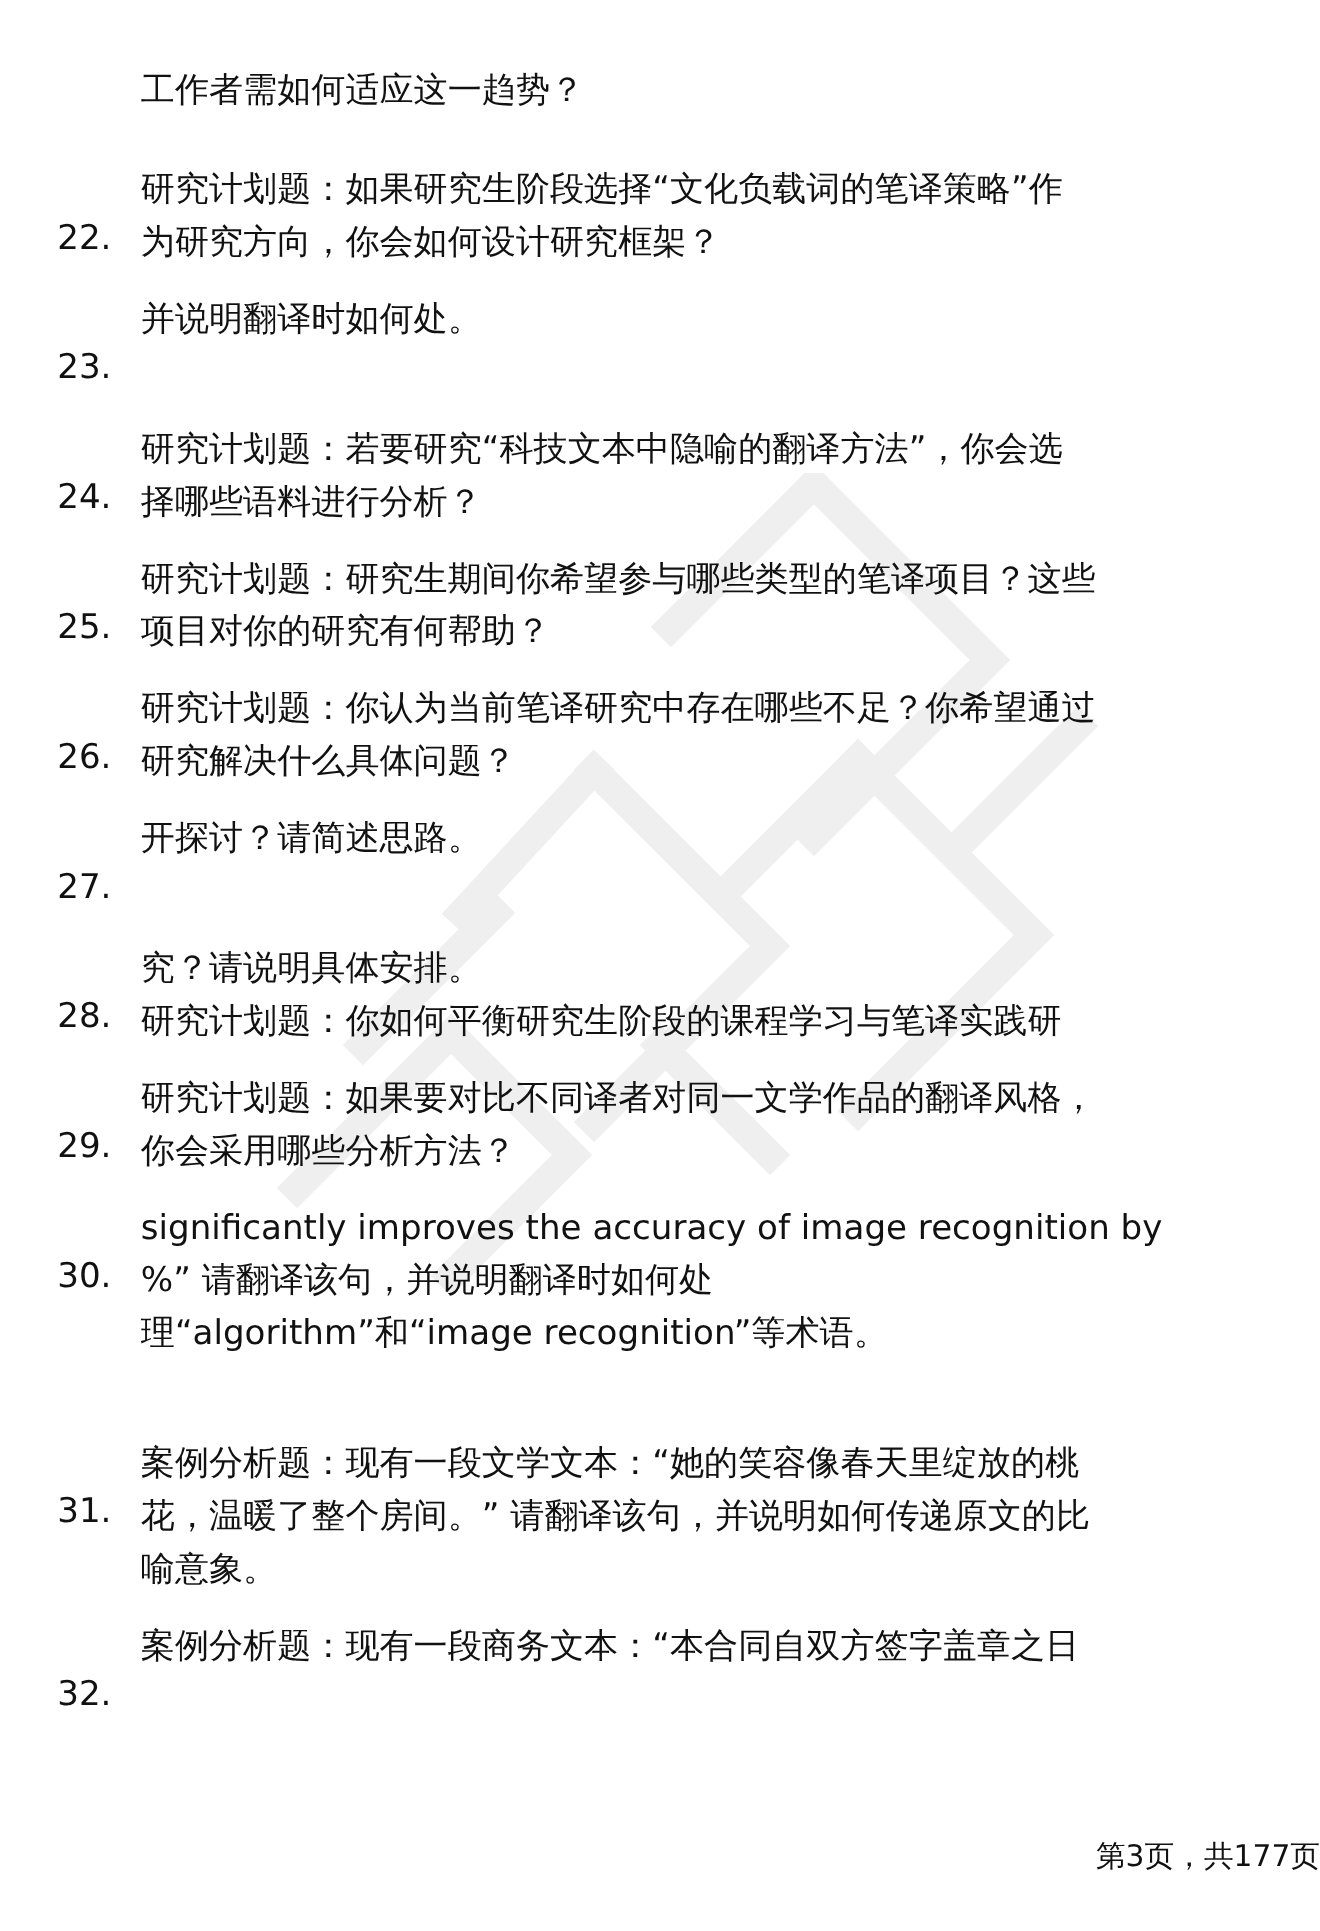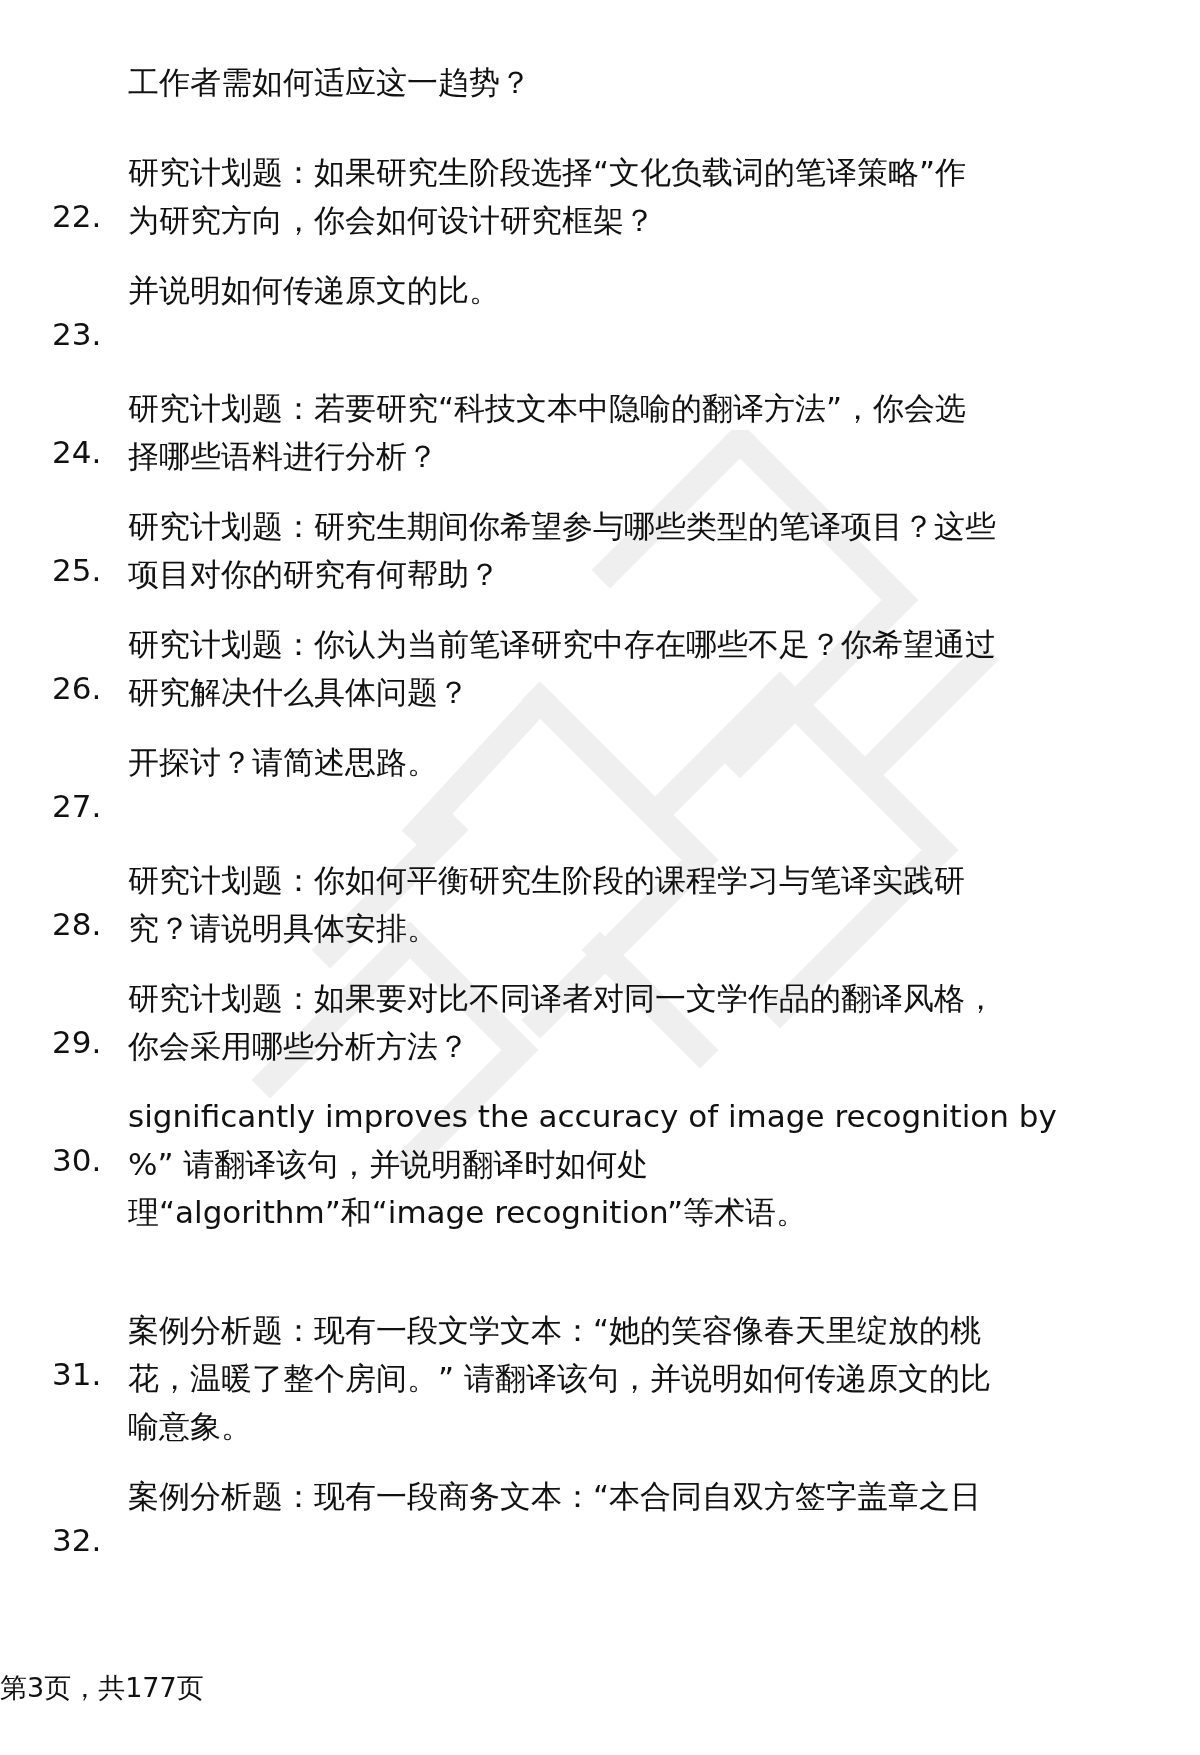--- a/index.html
+++ b/index.html
@@ -63,21 +63,21 @@
   .line {
     display: block;
     white-space: nowrap;
     height: 48px;
   }
   .footer {
     position: absolute;
     left: 0;
     width: 1200px;
     top: 1668px;
-    text-align: left;
+    text-align: right;
     font-size: 27px;
     line-height: 40px;
   }
 </style>
 </head>
 <body>
 
 <svg class="watermark" viewBox="0 0 900 800" xmlns="http://www.w3.org/2000/svg">
   <g fill="none" stroke="#efefef" stroke-width="26" stroke-linecap="square">
     <path d="M560 10 L720 170 L560 330"></path>
@@ -101,21 +101,21 @@
     <span class="num">22.</span>
     <div class="lines">
       <span class="line">研究计划题：如果研究生阶段选择“文化负载词的笔译策略”作</span>
       <span class="line">为研究方向，你会如何设计研究框架？</span>
     </div>
   </div>
 
   <div class="item" style="top:266px">
     <span class="num">23.</span>
     <div class="lines">
-      <span class="line">并说明如何传递原文的比。</span>
+      <span class="line">并说明翻译时如何处。</span>
     </div>
   </div>
 
   <div class="item" style="top:384px">
     <span class="num">24.</span>
     <div class="lines">
       <span class="line">研究计划题：若要研究“科技文本中隐喻的翻译方法”，你会选</span>
       <span class="line">择哪些语料进行分析？</span>
     </div>
   </div>
@@ -139,22 +139,22 @@
   <div class="item" style="top:738px">
     <span class="num">27.</span>
     <div class="lines">
       <span class="line">开探讨？请简述思路。</span>
     </div>
   </div>
 
   <div class="item" style="top:856px">
     <span class="num">28.</span>
     <div class="lines">
+      <span class="line">究？请说明具体安排。</span>
       <span class="line">研究计划题：你如何平衡研究生阶段的课程学习与笔译实践研</span>
-      <span class="line">究？请说明具体安排。</span>
     </div>
   </div>
 
   <div class="item" style="top:974px">
     <span class="num">29.</span>
     <div class="lines">
       <span class="line">研究计划题：如果要对比不同译者对同一文学作品的翻译风格，</span>
       <span class="line">你会采用哪些分析方法？</span>
     </div>
   </div>

